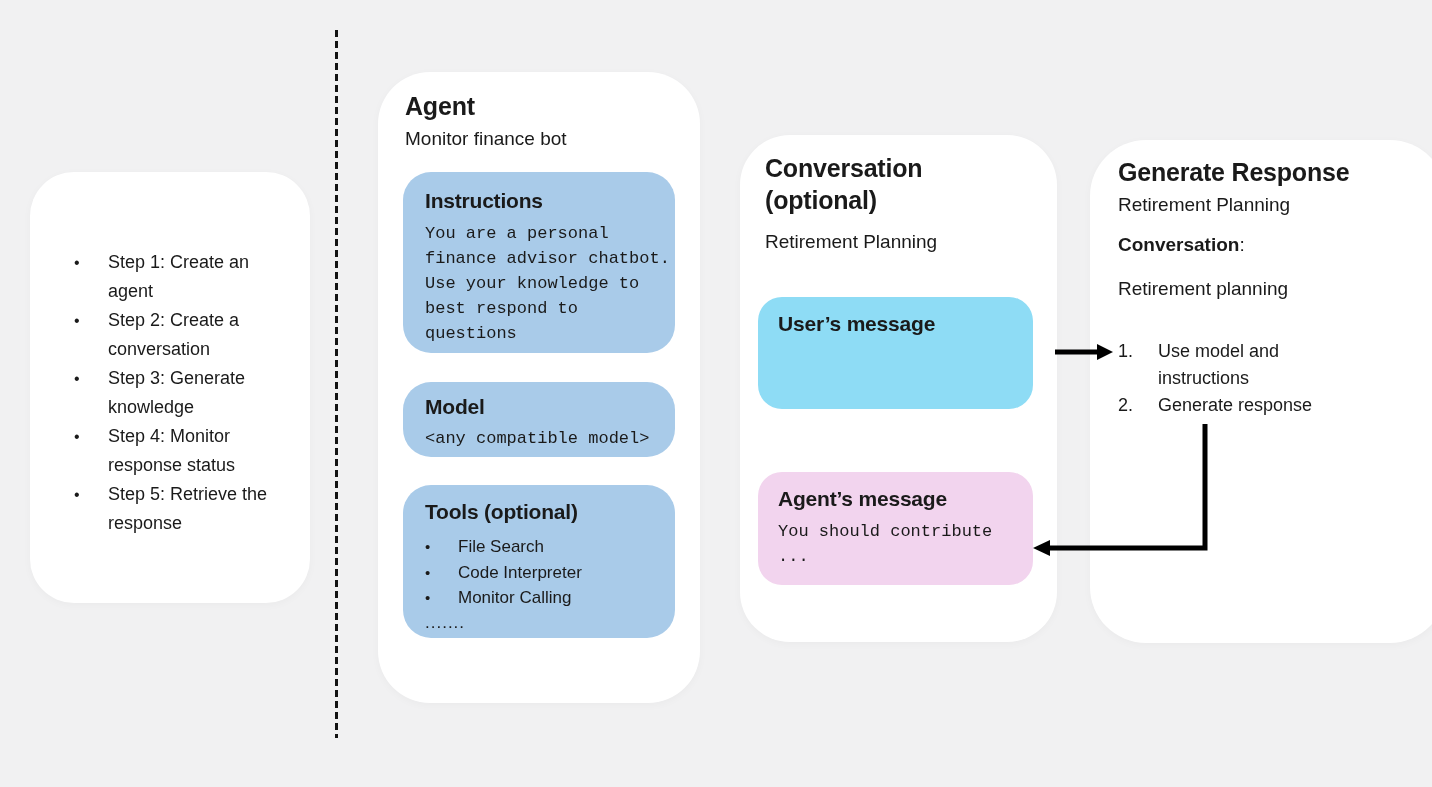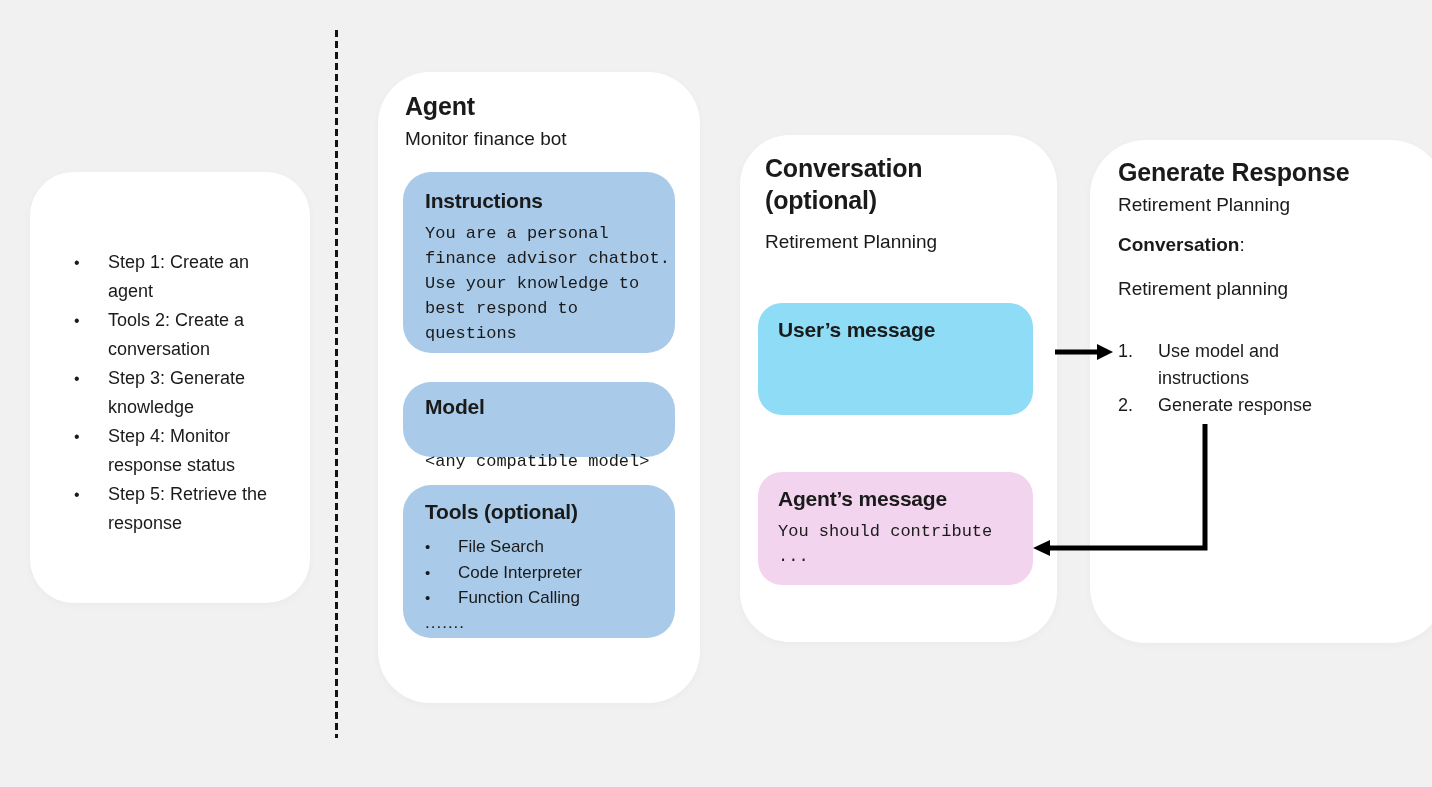--- a/index.html
+++ b/index.html
@@ -51,35 +51,35 @@
   .box-instructions { top: 100px; height: 181px; }
   .box-model        { top: 310px; height: 75px;  }
   .box-tools        { top: 413px; height: 153px; }
 
   .box-title { position: absolute; left: 22px; font-weight: 700; font-size: 21px; letter-spacing: -0.2px; }
   .box-body  { position: absolute; left: 22px; font-size: 17px; line-height: 25px; font-family: Liberation Mono, monospace; }
 
   .box-instructions .box-title { top: 17px; }
   .box-instructions .box-body  { top: 49px; }
   .box-model .box-title { top: 13px; }
-  .box-model .box-body  { top: 44px; margin-top: 23px; }
+  .box-model .box-body  { top: 44px; }
   .box-tools .box-title { top: 15px; }
 
   .tools-list { position: absolute; left: 22px; top: 49px; width: 230px; list-style: none; }
   .tools-list li { display: flex; font-size: 17px; line-height: 25.5px; }
   .tools-list .bullet { width: 33px; flex: 0 0 33px; font-size: 15px; }
   .tools-more { position: absolute; left: 22px; top: 128px; font-size: 17px; letter-spacing: 1px; }
 
   
   .conversation-panel { left: 740px; top: 135px; width: 317px; height: 507px; border-radius: 50px; }
   .conversation-panel .panel-title { left: 25px; top: 17px; }
   .conversation-panel .panel-subtitle { left: 25px; top: 94px; }
 
   .msg-box { position: absolute; left: 18px; width: 275px; border-radius: 24px; }
-  .user-msg  { top: 168px; height: 112px; background: #8edcf5; text-align: right; }
+  .user-msg  { top: 162px; height: 112px; background: #8edcf5; text-align: right; }
   .agent-msg { top: 337px; height: 113px; background: #f2d4ee; }
   .msg-box .box-title { left: 20px; top: 15px; }
   .msg-box .box-body  { left: 20px; top: 47px; }
 
   
   .generate-panel { left: 1090px; top: 140px; width: 356px; height: 503px; border-radius: 56px; }
   .generate-panel .panel-title { left: 28px; top: 16px; }
   .generate-panel .panel-subtitle { left: 28px; top: 52px; }
   .conv-line { position: absolute; left: 28px; top: 92px; font-size: 19px; line-height: 26px; }
   .conv-line .lbl { font-weight: 700; }
@@ -99,21 +99,21 @@
 
   <div class="panel steps-panel">
     <ul class="steps-list">
       <li>
         <span class="bullet">•</span>
         <span class="pre">Step 1: Create an
 agent</span>
       </li>
       <li>
         <span class="bullet">•</span>
-        <span class="pre">Tools 2: Create a
+        <span class="pre">Step 2: Create a
 conversation</span>
       </li>
       <li>
         <span class="bullet">•</span>
         <span class="pre">Step 3: Generate
 knowledge</span>
       </li>
       <li>
         <span class="bullet">•</span>
         <span class="pre">Step 4: Monitor
@@ -153,21 +153,21 @@
         <li>
           <span class="bullet">•</span>
           <span>File Search</span>
         </li>
         <li>
           <span class="bullet">•</span>
           <span>Code Interpreter</span>
         </li>
         <li>
           <span class="bullet">•</span>
-          <span>Function Calling</span>
+          <span>Monitor Calling</span>
         </li>
       </ul>
       <div class="tools-more">.......</div>
     </div>
   </div>
 
   <div class="panel conversation-panel">
     <div class="panel-title pre">Conversation
 (optional)</div>
     <div class="panel-subtitle">Retirement Planning</div>

